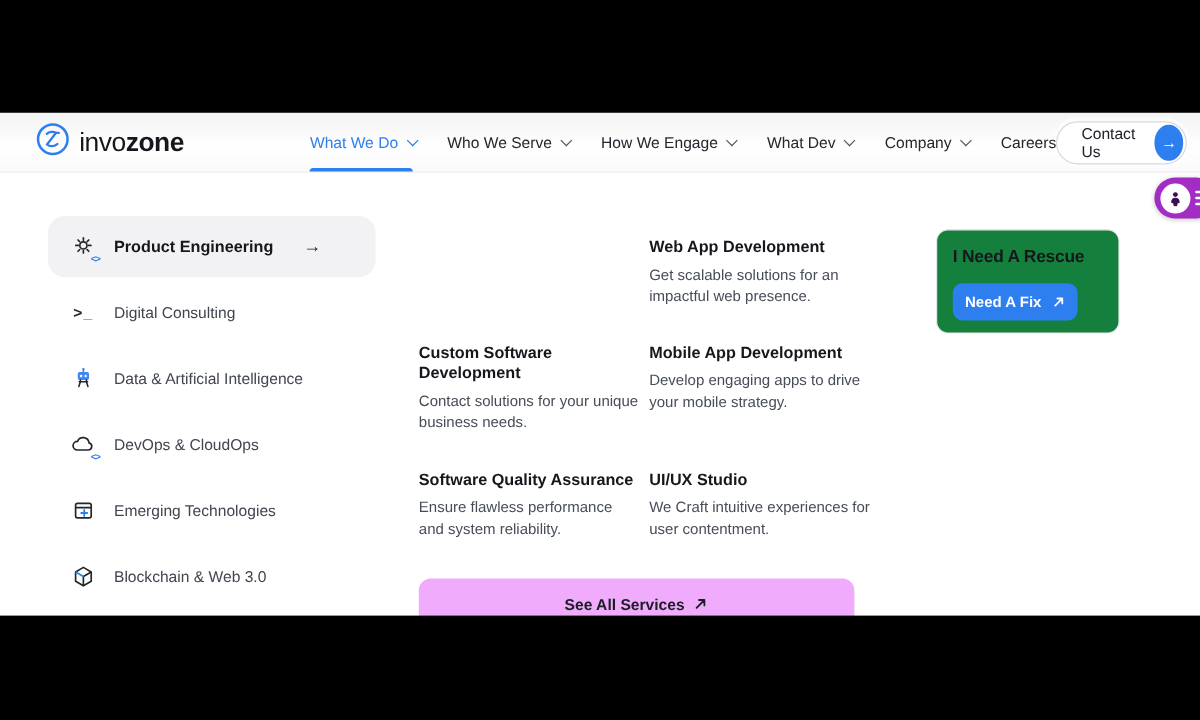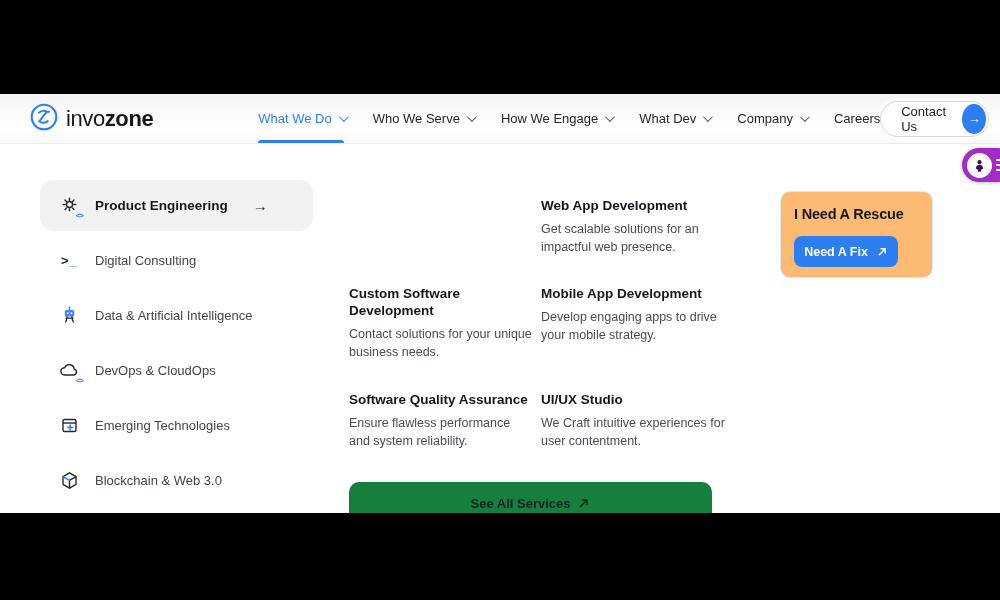--- a/index.html
+++ b/index.html
@@ -51,26 +51,26 @@
   .term-ic { font-size:13px; font-weight:800; color:#23262c; }
   .term-ic .us { color:#2d7ff0; margin-left:1px; }
 
   
   .svc-row { position:absolute; display:flex; gap:8px; left:349px; }
   .svc-row.r1 { top:53px; } .svc-row.r2 { top:141px; } .svc-row.r3 { top:247px; }
   .svc { width:184px; cursor:pointer; }
   .svc h4 { font-size:13.5px; font-weight:700; color:#15171c; line-height:17px; margin-bottom:6px; }
   .svc p { font-size:12.5px; color:#474d58; line-height:18px; }
 
-  .see-all { position:absolute; left:349px; top:338px; width:363px; height:42px; background:#15803d;
+  .see-all { position:absolute; left:349px; top:338px; width:363px; height:42px; background:#f0abfc;
     border:none; border-radius:10px; display:flex; align-items:center; justify-content:center; gap:8px;
     font-family:inherit; font-size:13px; font-weight:700; color:#1b1e24; cursor:pointer; }
 
   
-  .rescue { position:absolute; left:780px; top:47px; width:153px; height:87px; background:#fdba74;
+  .rescue { position:absolute; left:780px; top:47px; width:153px; height:87px; background:#15803d;
     border:1px solid #e4e7ec; border-radius:10px; padding:14px 13px; }
   .rescue h3 { font-size:14.5px; font-weight:700; color:#15171c; letter-spacing:-0.2px; }
   .fix-btn { position:absolute; left:13px; top:44px; width:104px; height:31px; background:#2d7ff0;
     border:none; border-radius:8px; color:#fff; font-family:inherit; font-size:12.5px; font-weight:700;
     display:flex; align-items:center; justify-content:center; gap:9px; cursor:pointer; }
 
   .card-stub { position:absolute; left:838px; top:373px; width:106px; height:8px;
     background:#f5f5f7; border-radius:10px 10px 0 0; }
 
   

